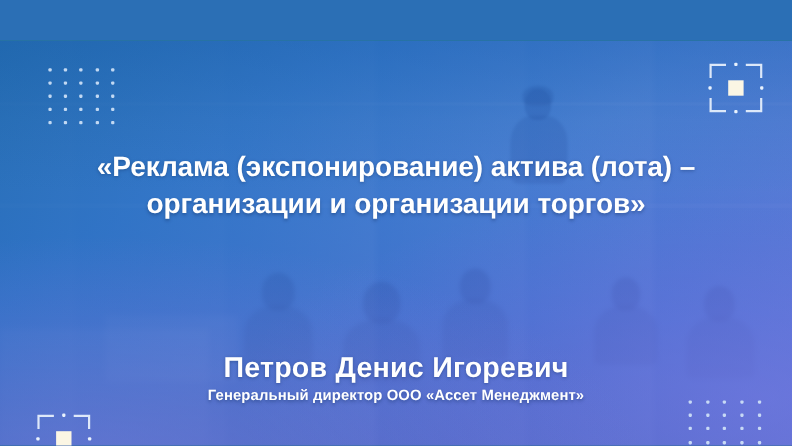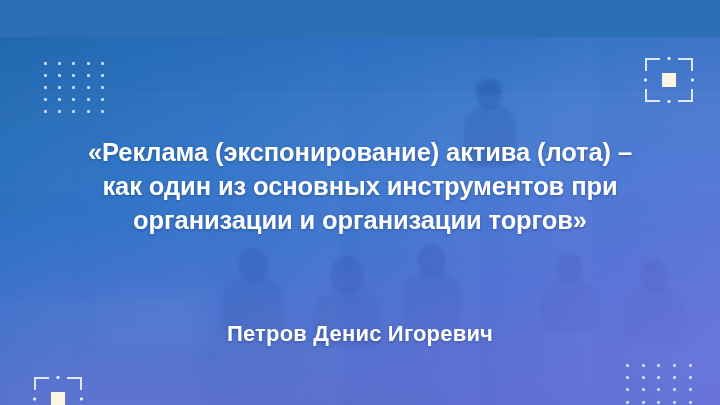--- a/index.html
+++ b/index.html
@@ -220,21 +220,21 @@
   .speaker-block {
     position: absolute;
     left: 0; right: 0;
     top: 284px;
     text-align: center;
     padding: 0 20px;
   }
   .speaker-name {
     display: block;
     color: #ffffff;
-    font-size: 22px;
+    font-size: 26px;
     font-weight: bold;
     line-height: 26px;
     letter-spacing: 0.2px;
     white-space: nowrap;
     text-shadow: 0 1px 3px rgba(16,46,92,0.42);
   }
   .speaker-role {
     display: block;
     color: #ffffff;
     font-size: 13.5px;
@@ -363,22 +363,22 @@
     <span class="corner c-br"></span>
     <span class="edge-dot d-top"></span>
     <span class="edge-dot d-bottom"></span>
     <span class="edge-dot d-left"></span>
     <span class="edge-dot d-right"></span>
     <span class="center-square"></span>
   </div>
 
   <div class="title-block">
     <span class="title-line">«Реклама (экспонирование) актива (лота) –</span>
-    <span class="title-line">как один из основных инструментов при</span>
     <span class="title-line">организации и организации торгов»</span>
   </div>
 
   <div class="speaker-block">
     <span class="speaker-name">Петров Денис Игоревич</span>
+    <span class="speaker-role">Генеральный директор ООО «Ассет Менеджмент»</span>
   </div>
 
   <div class="bottom-strip"></div>
 </div>
 
 </body></html>

